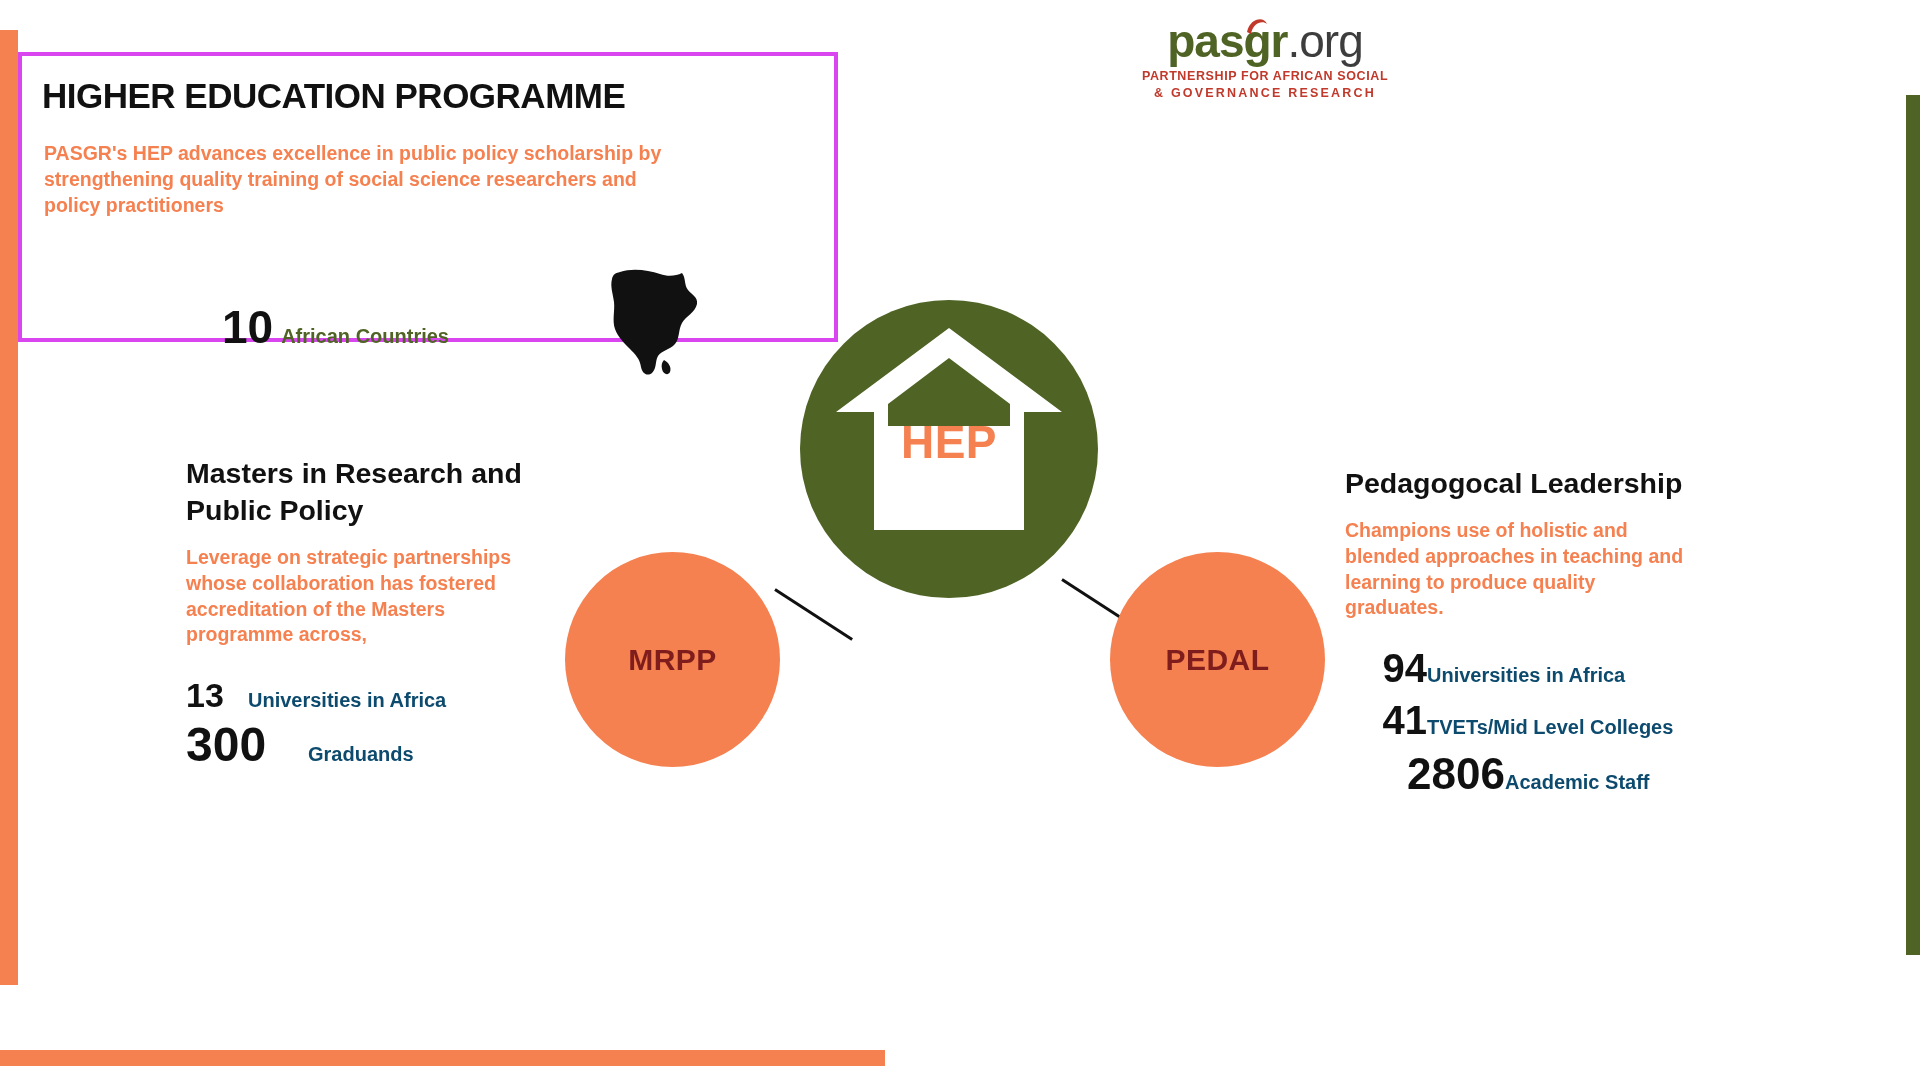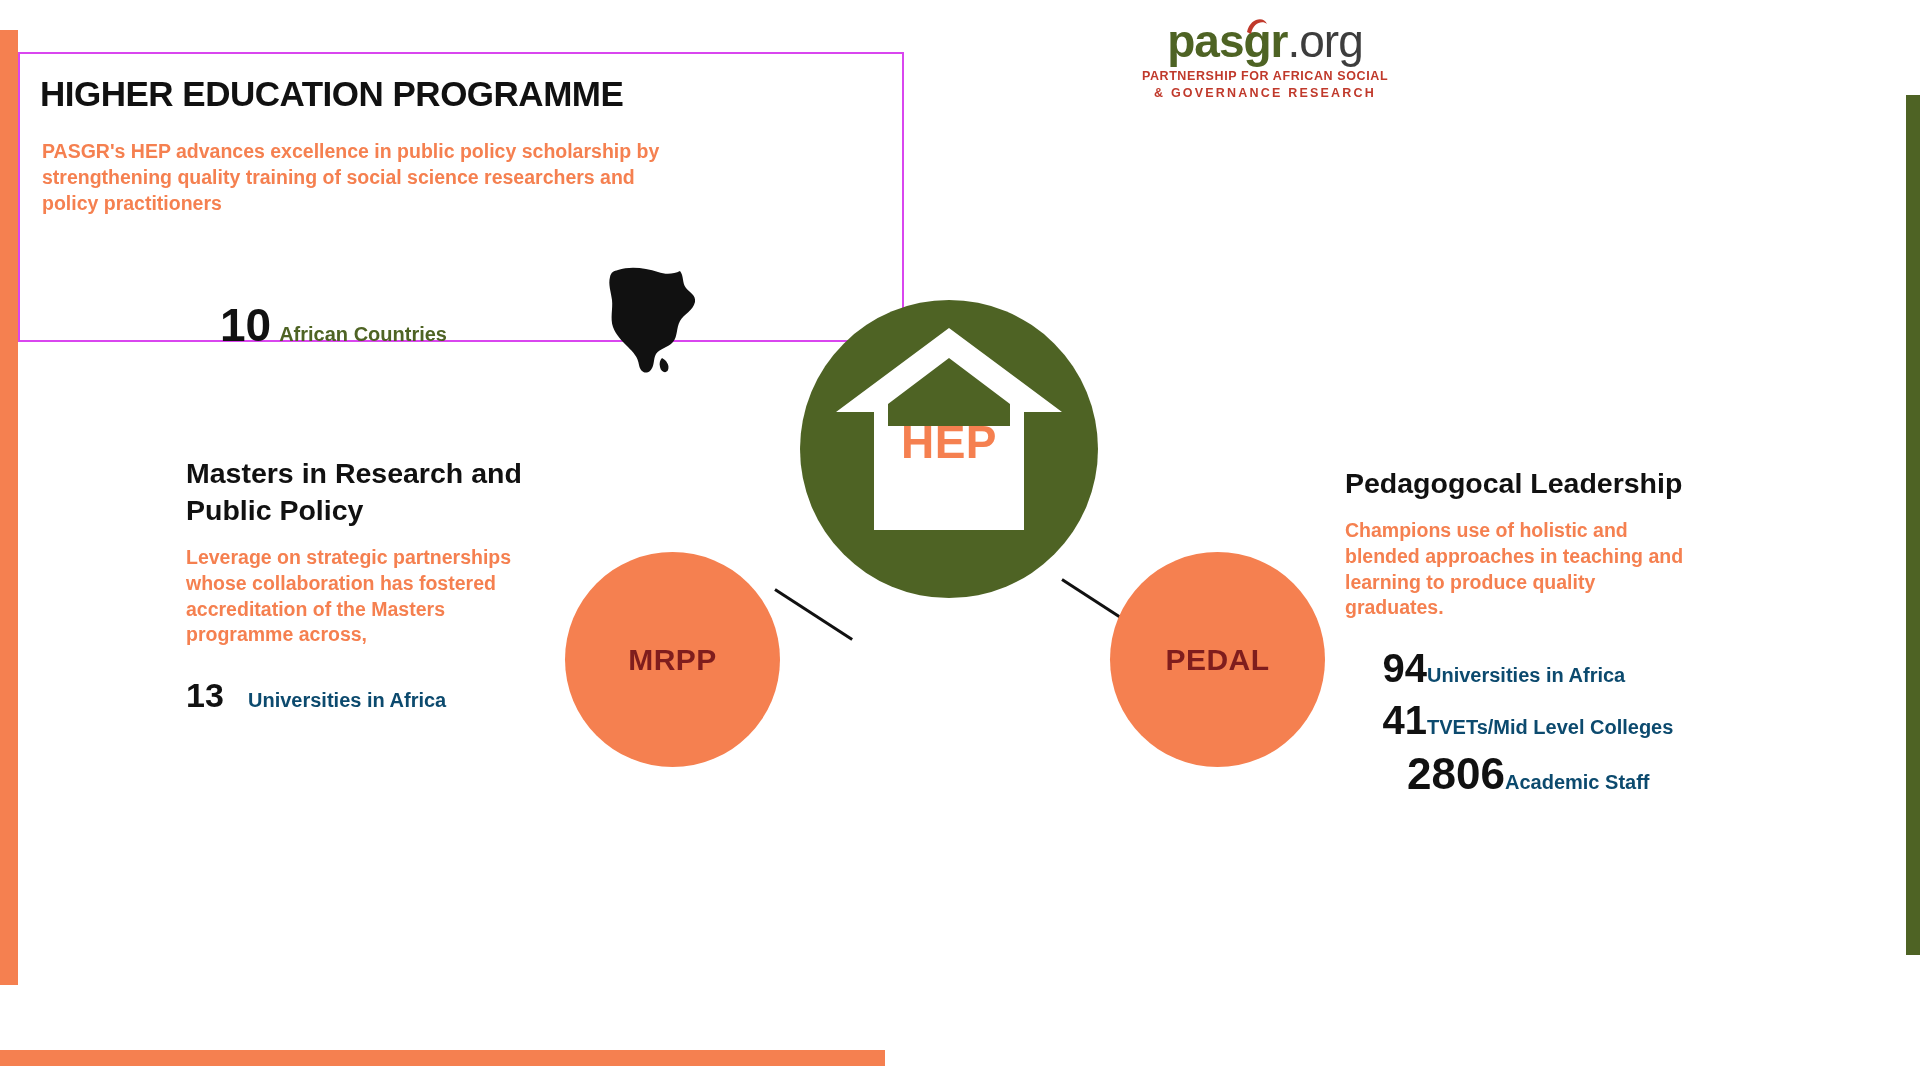--- a/index.html
+++ b/index.html
@@ -82,23 +82,23 @@
     line-height: 1.35;
     white-space: nowrap;
   }
   .logo-sub .l2 { letter-spacing: 2.2px; }
 
   
   .header-box {
     position: absolute;
     left: 18px;
     top: 52px;
-    width: 886px;
+    width: 820px;
     height: 290px;
-    border: 2px solid #d946ef;
+    border: 4px solid #d946ef;
     background: #ffffff;
     box-sizing: border-box;
   }
   .header-title {
     position: absolute;
     left: 20px;
     top: 20px;
     font-size: 35px;
     font-weight: bold;
     color: #111111;
@@ -315,20 +315,24 @@
 </div>
 
 <div class="left-col">
   <div class="col-title">Masters in Research and Public Policy</div>
   <div class="col-desc">Leverage on strategic partnerships whose collaboration has fostered accreditation of the Masters programme across,</div>
   <div class="left-stats">
     <div class="stat-row r1">
       <span class="num">13</span>
       <span class="lbl">Universities in Africa</span>
     </div>
+    <div class="stat-row r2">
+      <span class="num">300</span>
+      <span class="lbl">Graduands</span>
+    </div>
   </div>
 </div>
 
 <div class="right-col">
   <div class="col-title">Pedagogocal Leadership</div>
   <div class="col-desc">Champions use of holistic and blended approaches in teaching and learning to produce quality graduates.</div>
   <div class="right-stats">
     <div class="stat-row r1">
       <span class="num">94</span>
       <span class="lbl">Universities in Africa</span>

